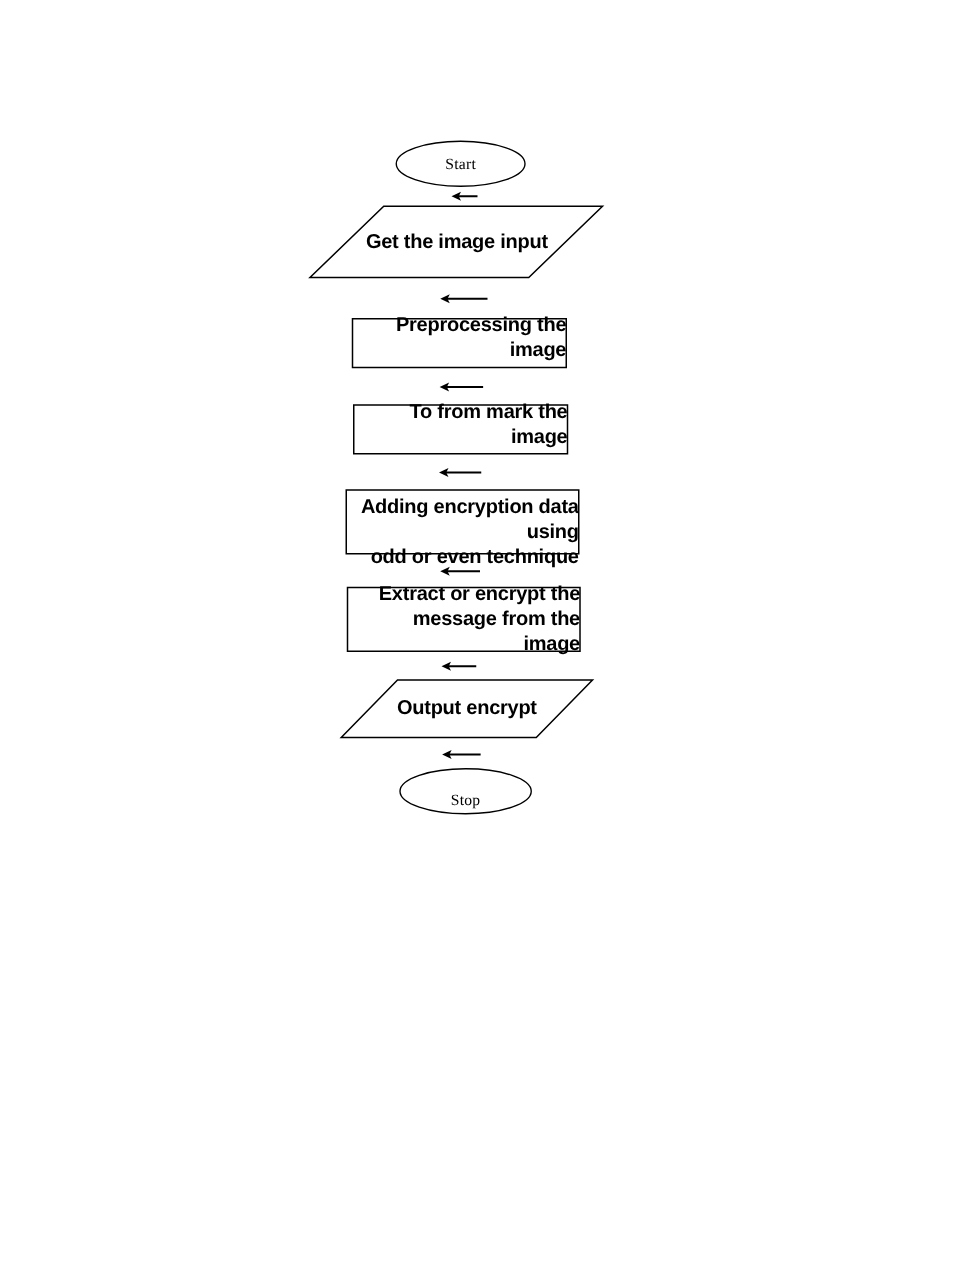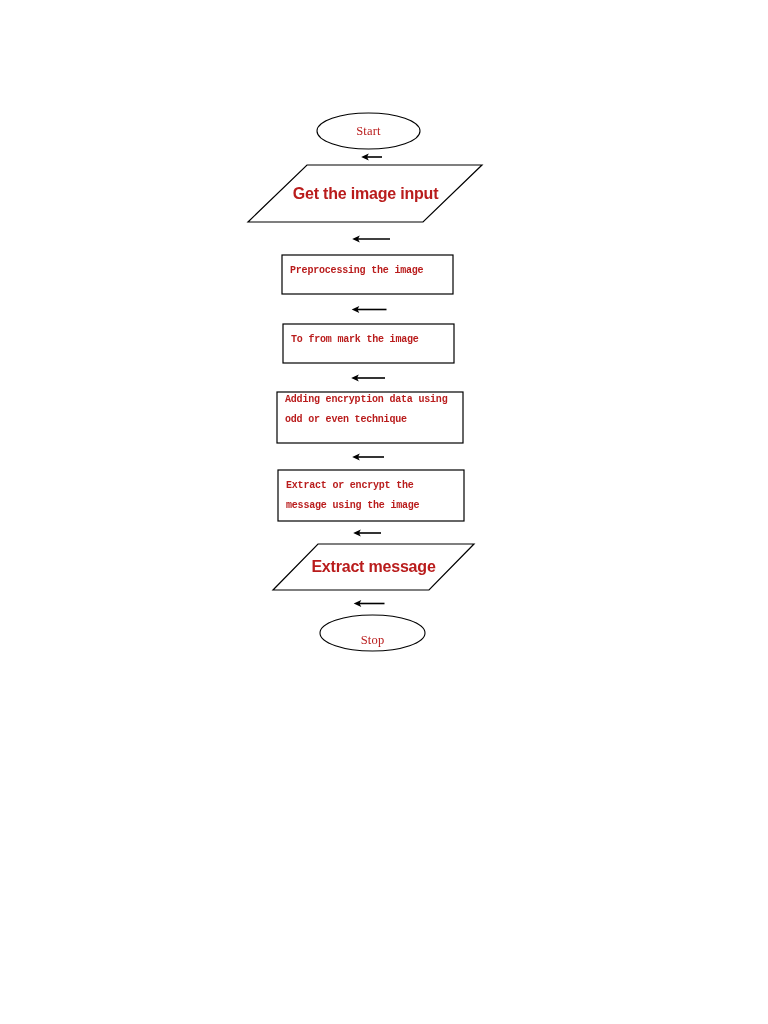--- a/index.html
+++ b/index.html
@@ -16,33 +16,33 @@
   }
   #flowchart-canvas {
     position: absolute;
     left: 0;
     top: 0;
     width: 768px;
     height: 1024px;
   }
   .node-label {
     position: absolute;
-    text-align: left;
-    color: #b91c1c;
+    text-align: right;
+    color: #000000;
     white-space: pre-line;
   }
   .terminator-label {
     font-family: "Liberation Serif", serif;
     font-size: 12.5px;
     font-weight: 400;
     letter-spacing: 0.2px;
   }
   .process-label {
-    font-family: Liberation Mono, monospace;
-    font-size: 10px;
+    font-family: Liberation Sans, sans-serif;
+    font-size: 16px;
     font-weight: bold;
     letter-spacing: -0.2px;
     line-height: 20px;
   }
   .io-label {
     font-family: "Liberation Sans", sans-serif;
     font-size: 16px;
     font-weight: bold;
     letter-spacing: -0.2px;
   }
@@ -93,21 +93,21 @@
 </svg>
 
 <div class="node-label terminator-label label-center" style="left:317px; top:113px; width:103px; height:36px;">Start</div>
 
 <div class="node-label io-label label-center" style="left:278px; top:165px; width:175px; height:57px;">Get the image input</div>
 
 <div class="node-label process-label label-left" style="left:290px; top:255px; width:163px; height:32px;">Preprocessing the image</div>
 
 <div class="node-label process-label label-left" style="left:291px; top:324px; width:163px; height:32px;">To from mark the image</div>
 
-<div class="node-label process-label label-left" style="left:285px; top:392px; width:178px; height:36px;">Adding encryption data using
+<div class="node-label process-label label-left" style="left:285px; top:408px; width:178px; height:36px;">Adding encryption data using
 odd or even technique</div>
 
 <div class="node-label process-label label-left" style="left:286px; top:470px; width:178px; height:51px;">Extract or encrypt the
-message using the image</div>
+message from the image</div>
 
-<div class="node-label io-label label-center" style="left:295px; top:544px; width:157px; height:46px;">Extract message</div>
+<div class="node-label io-label label-center" style="left:295px; top:544px; width:157px; height:46px;">Output encrypt</div>
 
 <div class="node-label terminator-label label-center" style="left:320px; top:615px; width:105px; height:51px;">Stop</div>
 
 </body></html>

